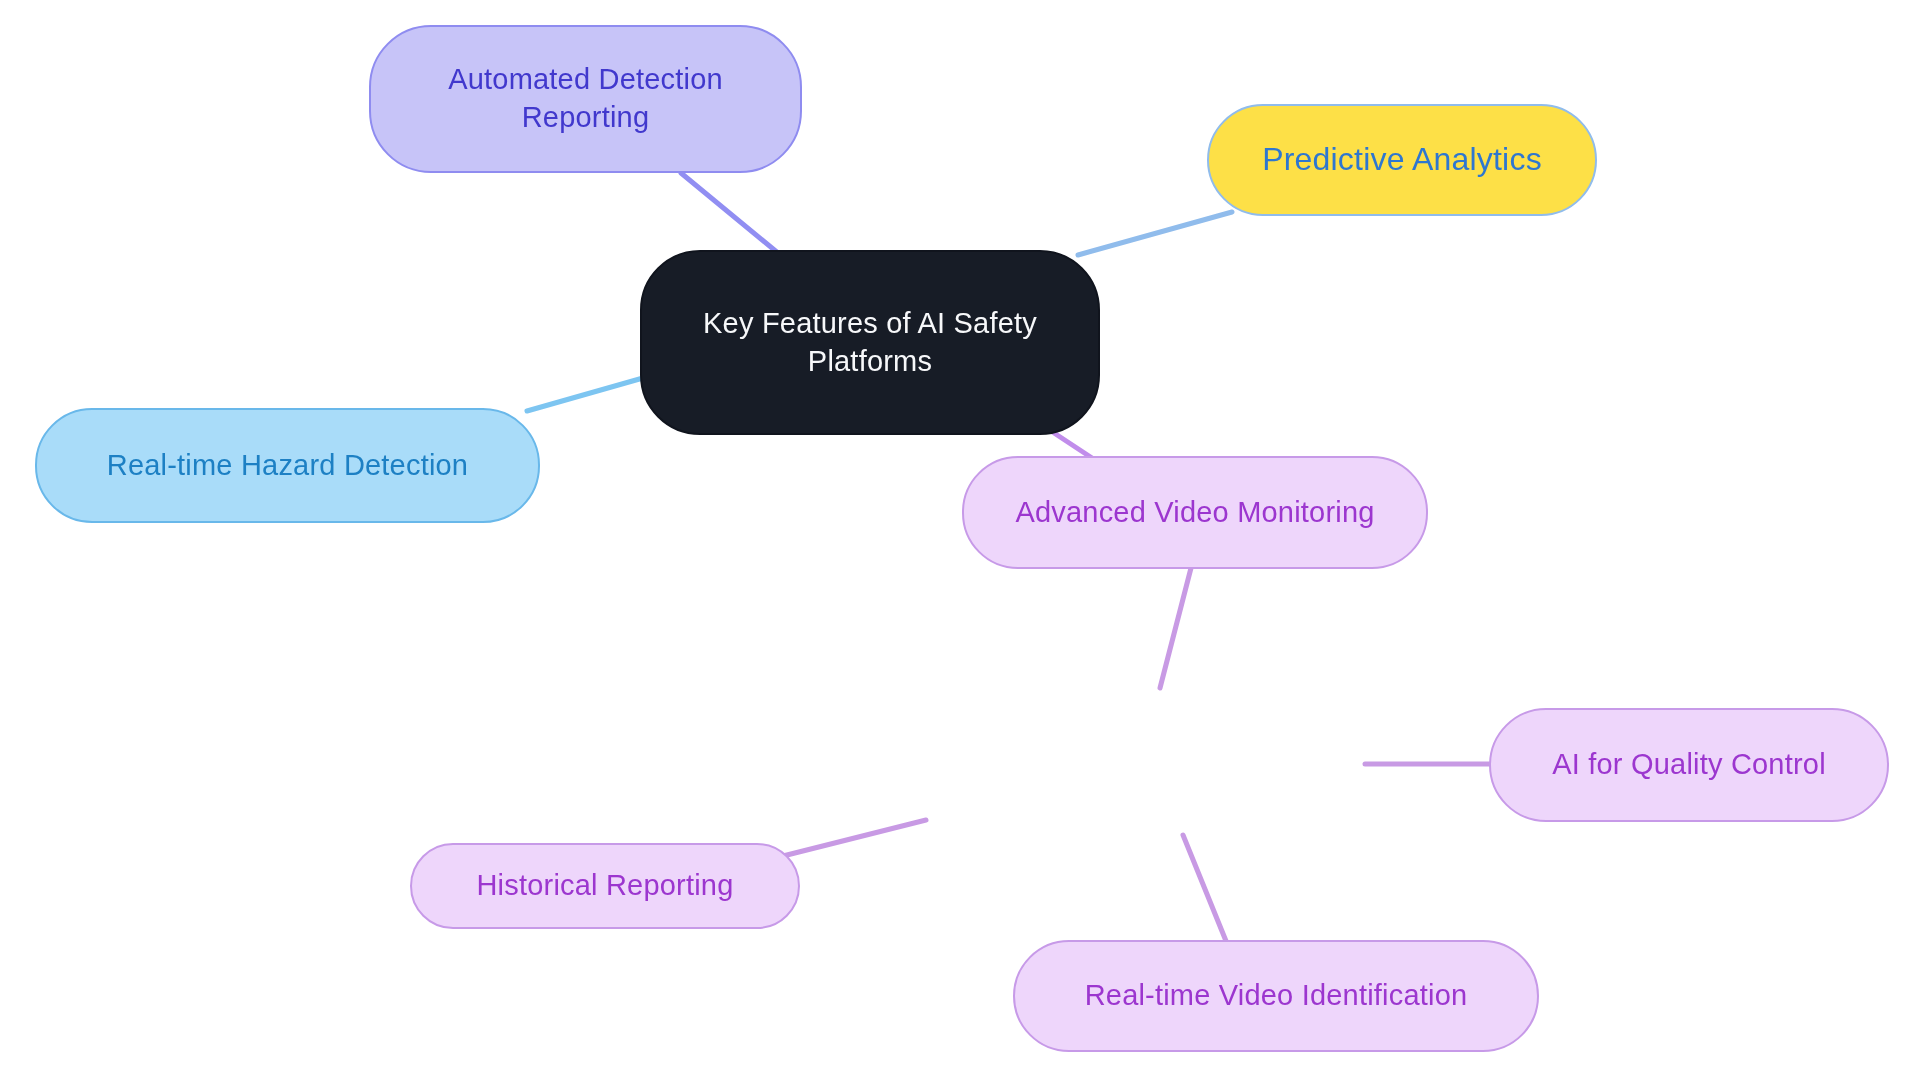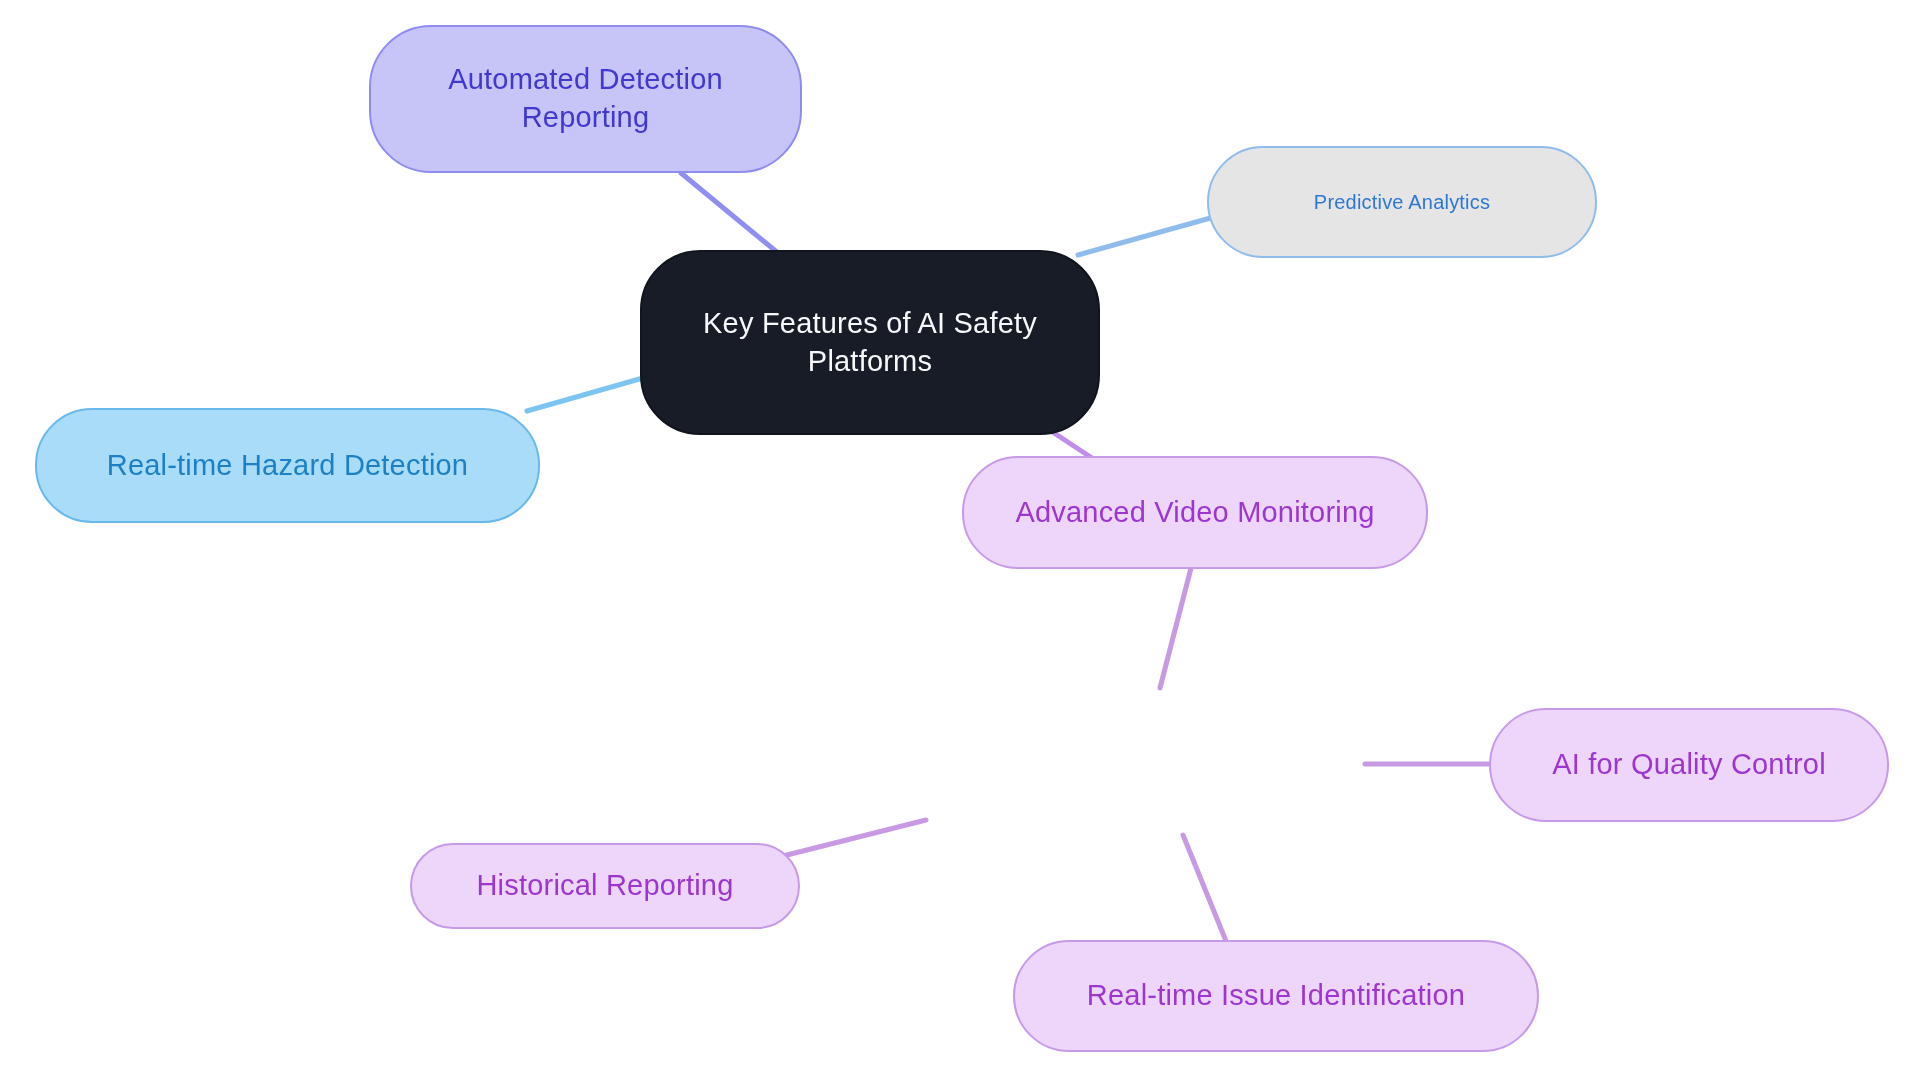--- a/index.html
+++ b/index.html
@@ -59,31 +59,31 @@
     </svg>
 
 <div class="node" style="left: 640px; top: 250px; width: 460px; height: 185px; border-radius: 60px; background: rgb(23, 28, 38); border-color: rgb(16, 20, 29); color: rgb(247, 248, 250); font-size: 29px;">
       <span class="node-label">Key Features of AI Safety
 Platforms</span>
     </div>
     <div class="node" style="left: 369px; top: 25px; width: 433px; height: 148px; border-radius: 62px; background: rgb(199, 196, 248); border-color: rgb(143, 140, 240); color: rgb(65, 56, 205); font-size: 29px;">
       <span class="node-label">Automated Detection
 Reporting</span>
     </div>
-    <div class="node" style="left: 1207px; top: 104px; width: 390px; height: 112px; border-radius: 56px; background: #e5e5e5; border-color: rgb(144, 188, 236); color: rgb(46, 119, 208); font-size: 20px; margin-top: 42px;">
+    <div class="node" style="left: 1207px; top: 104px; width: 390px; height: 112px; border-radius: 56px; background: #fde047; border-color: rgb(144, 188, 236); color: rgb(46, 119, 208); font-size: 32px;">
       <span class="node-label">Predictive Analytics</span>
     </div>
     <div class="node" style="left: 35px; top: 408px; width: 505px; height: 115px; border-radius: 57px; background: rgb(169, 220, 249); border-color: rgb(105, 184, 234); color: rgb(29, 128, 196); font-size: 29px;">
       <span class="node-label">Real-time Hazard Detection</span>
     </div>
     <div class="node" style="left: 962px; top: 456px; width: 466px; height: 113px; border-radius: 56px; background: rgb(238, 214, 251); border-color: rgb(199, 154, 232); color: rgb(156, 54, 207); font-size: 29px;">
       <span class="node-label">Advanced Video Monitoring</span>
     </div>
     <div class="node" style="left: 1489px; top: 708px; width: 400px; height: 114px; border-radius: 57px; background: rgb(238, 214, 251); border-color: rgb(199, 154, 232); color: rgb(156, 54, 207); font-size: 29px;">
       <span class="node-label">AI for Quality Control</span>
     </div>
     <div class="node" style="left: 410px; top: 843px; width: 390px; height: 86px; border-radius: 58px; background: rgb(238, 214, 251); border-color: rgb(199, 154, 232); color: rgb(156, 54, 207); font-size: 29px; align-items: center;">
       <span class="node-label">Historical Reporting</span>
     </div>
     <div class="node" style="left: 1013px; top: 940px; width: 526px; height: 112px; border-radius: 56px; background: rgb(238, 214, 251); border-color: rgb(199, 154, 232); color: rgb(156, 54, 207); font-size: 29px;">
-      <span class="node-label">Real-time Issue Identification</span>
+      <span class="node-label">Real-time Video Identification</span>
     </div>
   </div>
 
 </body></html>

